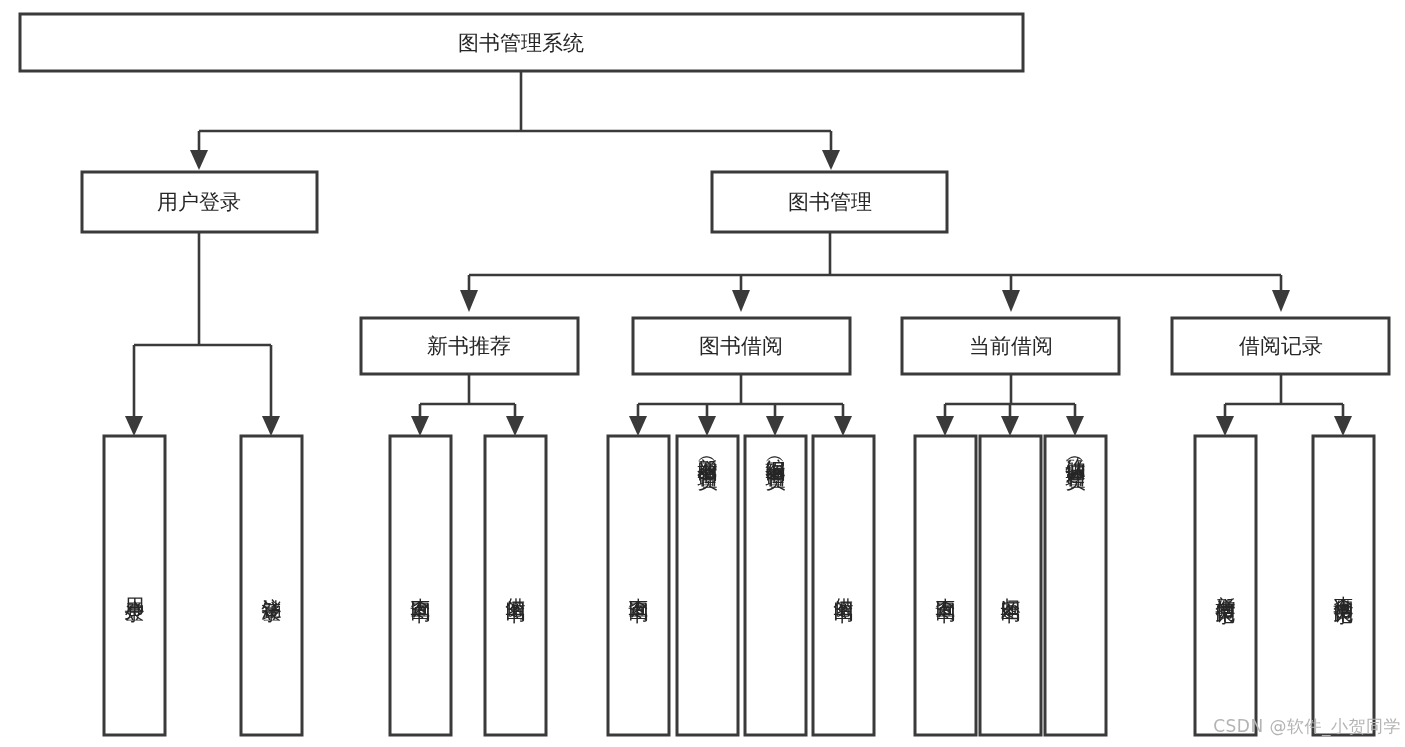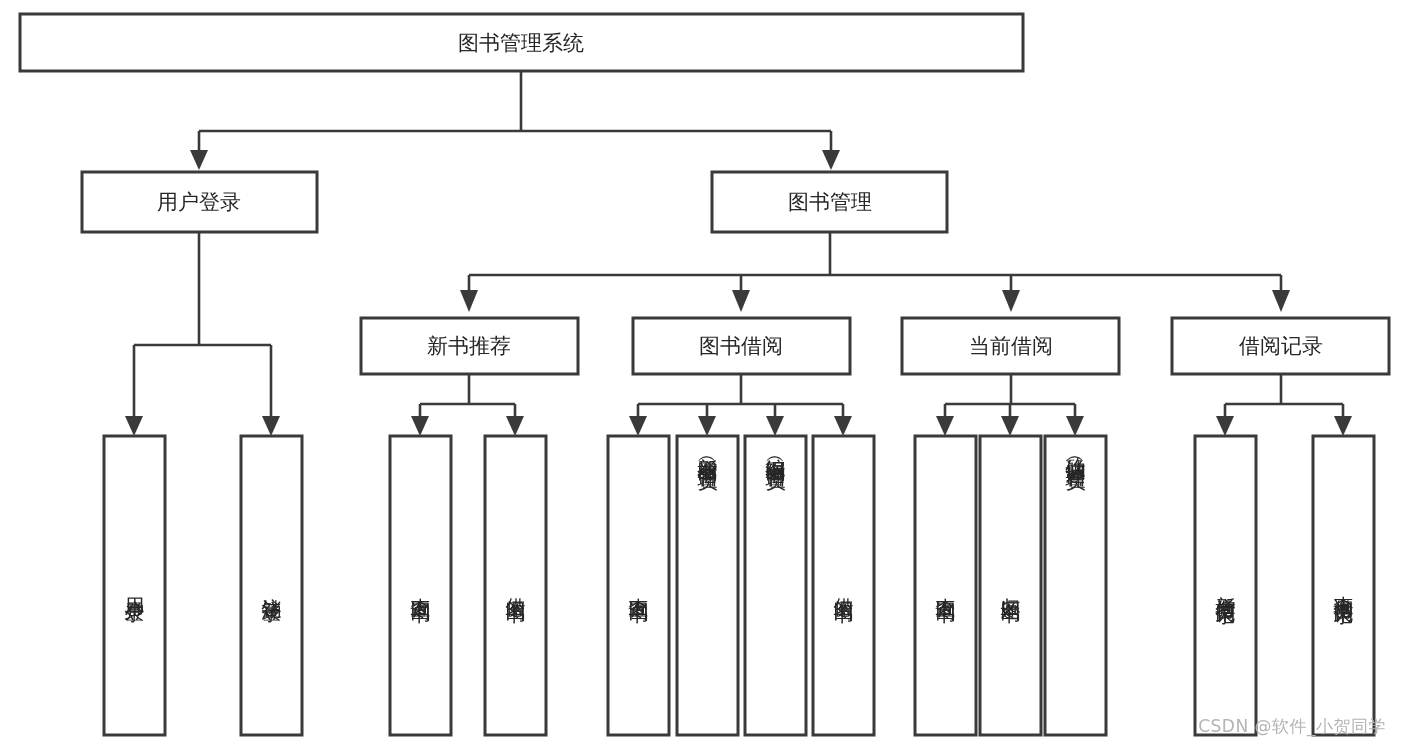--- a/index.html
+++ b/index.html
@@ -32,21 +32,21 @@
     font-family:"DejaVu Sans","Liberation Sans",sans-serif;
     font-size:20px;
     line-height:1.05;
     letter-spacing:2px;
     color:#262626;
     white-space:nowrap;
     pointer-events:none;
   }
   .watermark{
     position:absolute;
-    right:19px;
+    right:4px;
     bottom:6px;
     font-family:"DejaVu Sans","Liberation Sans",sans-serif;
     font-size:17px;
     color:#b4b4b4;
     letter-spacing:0.5px;
     white-space:nowrap;
     margin-top:43px;
   }
 </style>
 </head>

